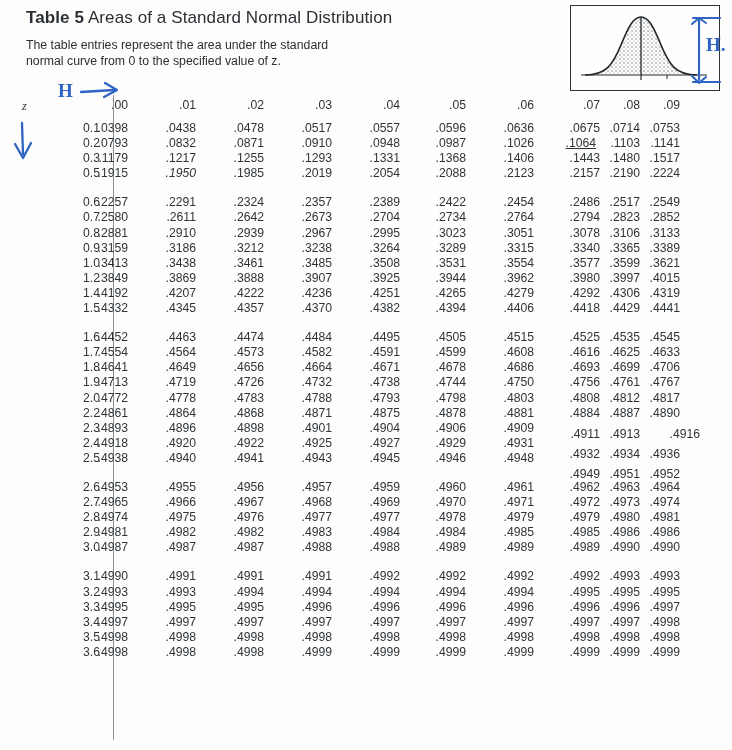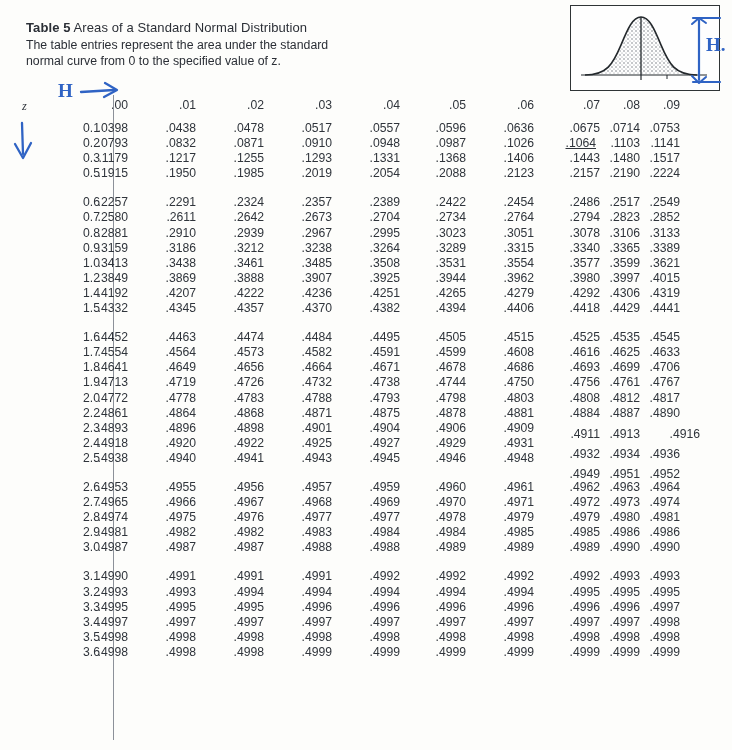--- a/index.html
+++ b/index.html
@@ -9,21 +9,21 @@
     font-family:"Liberation Sans", sans-serif;
     color:#2b2f36;
     position:relative;
     overflow:hidden;
   }
   .page{position:relative;width:732px;height:750px;}
 
   
   .title{
     position:absolute;left:26px;top:8px;
-    font-size:13px;letter-spacing:.1px;white-space:nowrap;margin-top:12px;
+    font-size:17px;letter-spacing:.1px;white-space:nowrap;
   }
   .title .num{font-weight:bold;}
   .caption{
     position:absolute;left:26px;top:38px;
     font-size:12.3px;line-height:15.5px;white-space:pre-line;
   }
 
   
   .figure{
     position:absolute;left:570px;top:5px;
@@ -189,21 +189,21 @@
           <div class="cell" style="left: 354px;">.1331</div>
           <div class="cell" style="left: 420px;">.1368</div>
           <div class="cell" style="left: 488px;">.1406</div>
           <div class="cell" style="left: 554px;">.1443</div>
           <div class="cell" style="left: 594px;">.1480</div>
           <div class="cell" style="left: 634px;">.1517</div>
         </div>
         <div class="row">
           <div class="zcell">0.5</div>
           <div class="cell" style="left: 82px;">.1915</div>
-          <div class="cell" style="left: 150px;">.1950</div>
+          <div class="cell" style="left: 150px; font-style: italic;">.1950</div>
           <div class="cell" style="left: 218px;">.1985</div>
           <div class="cell" style="left: 286px;">.2019</div>
           <div class="cell" style="left: 354px;">.2054</div>
           <div class="cell" style="left: 420px;">.2088</div>
           <div class="cell" style="left: 488px;">.2123</div>
           <div class="cell" style="left: 554px;">.2157</div>
           <div class="cell" style="left: 594px;">.2190</div>
           <div class="cell" style="left: 634px;">.2224</div>
         </div>
         <div class="row gap">

